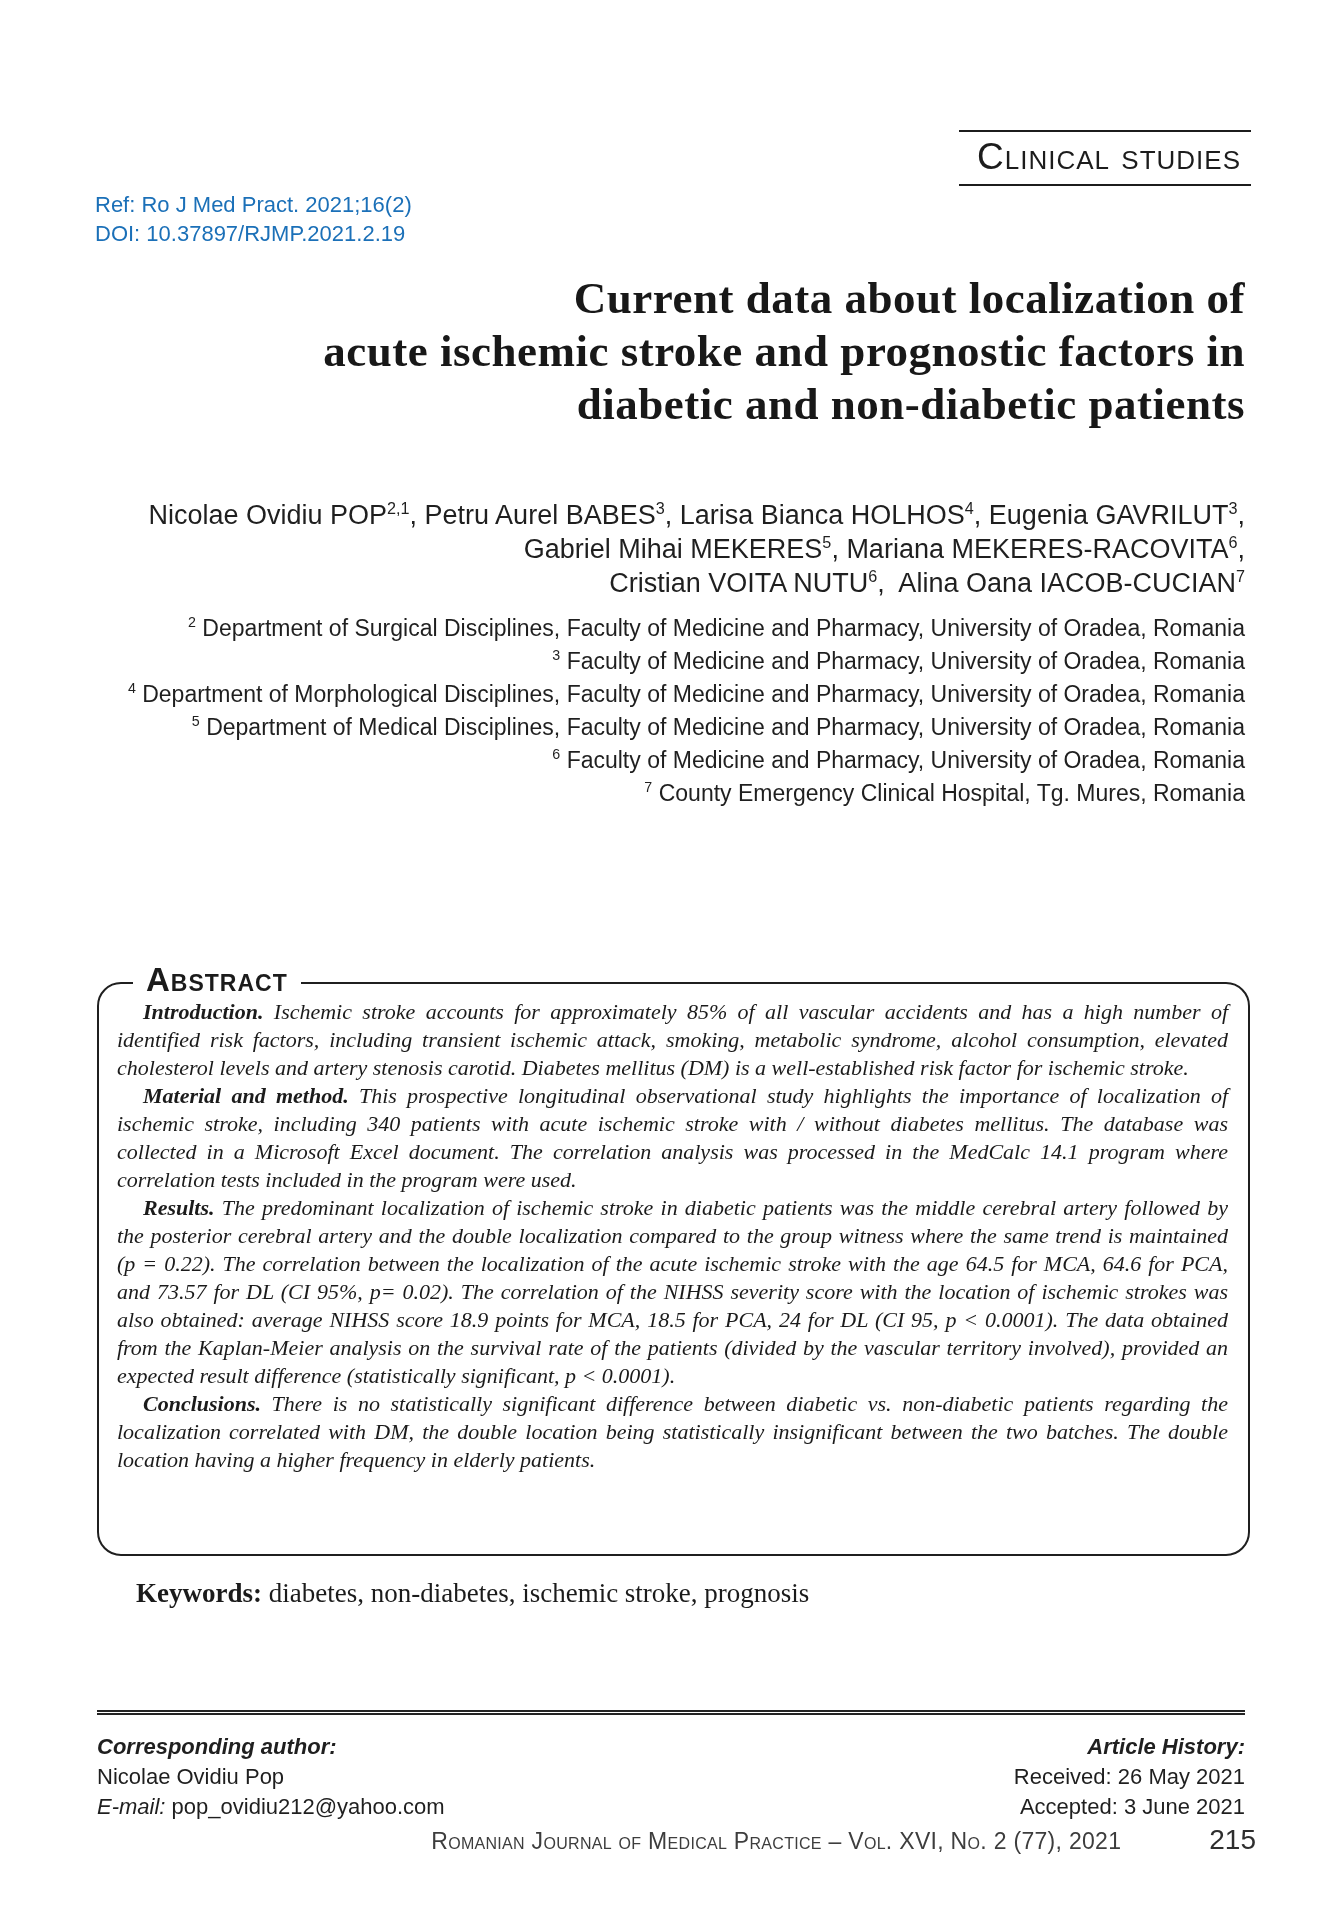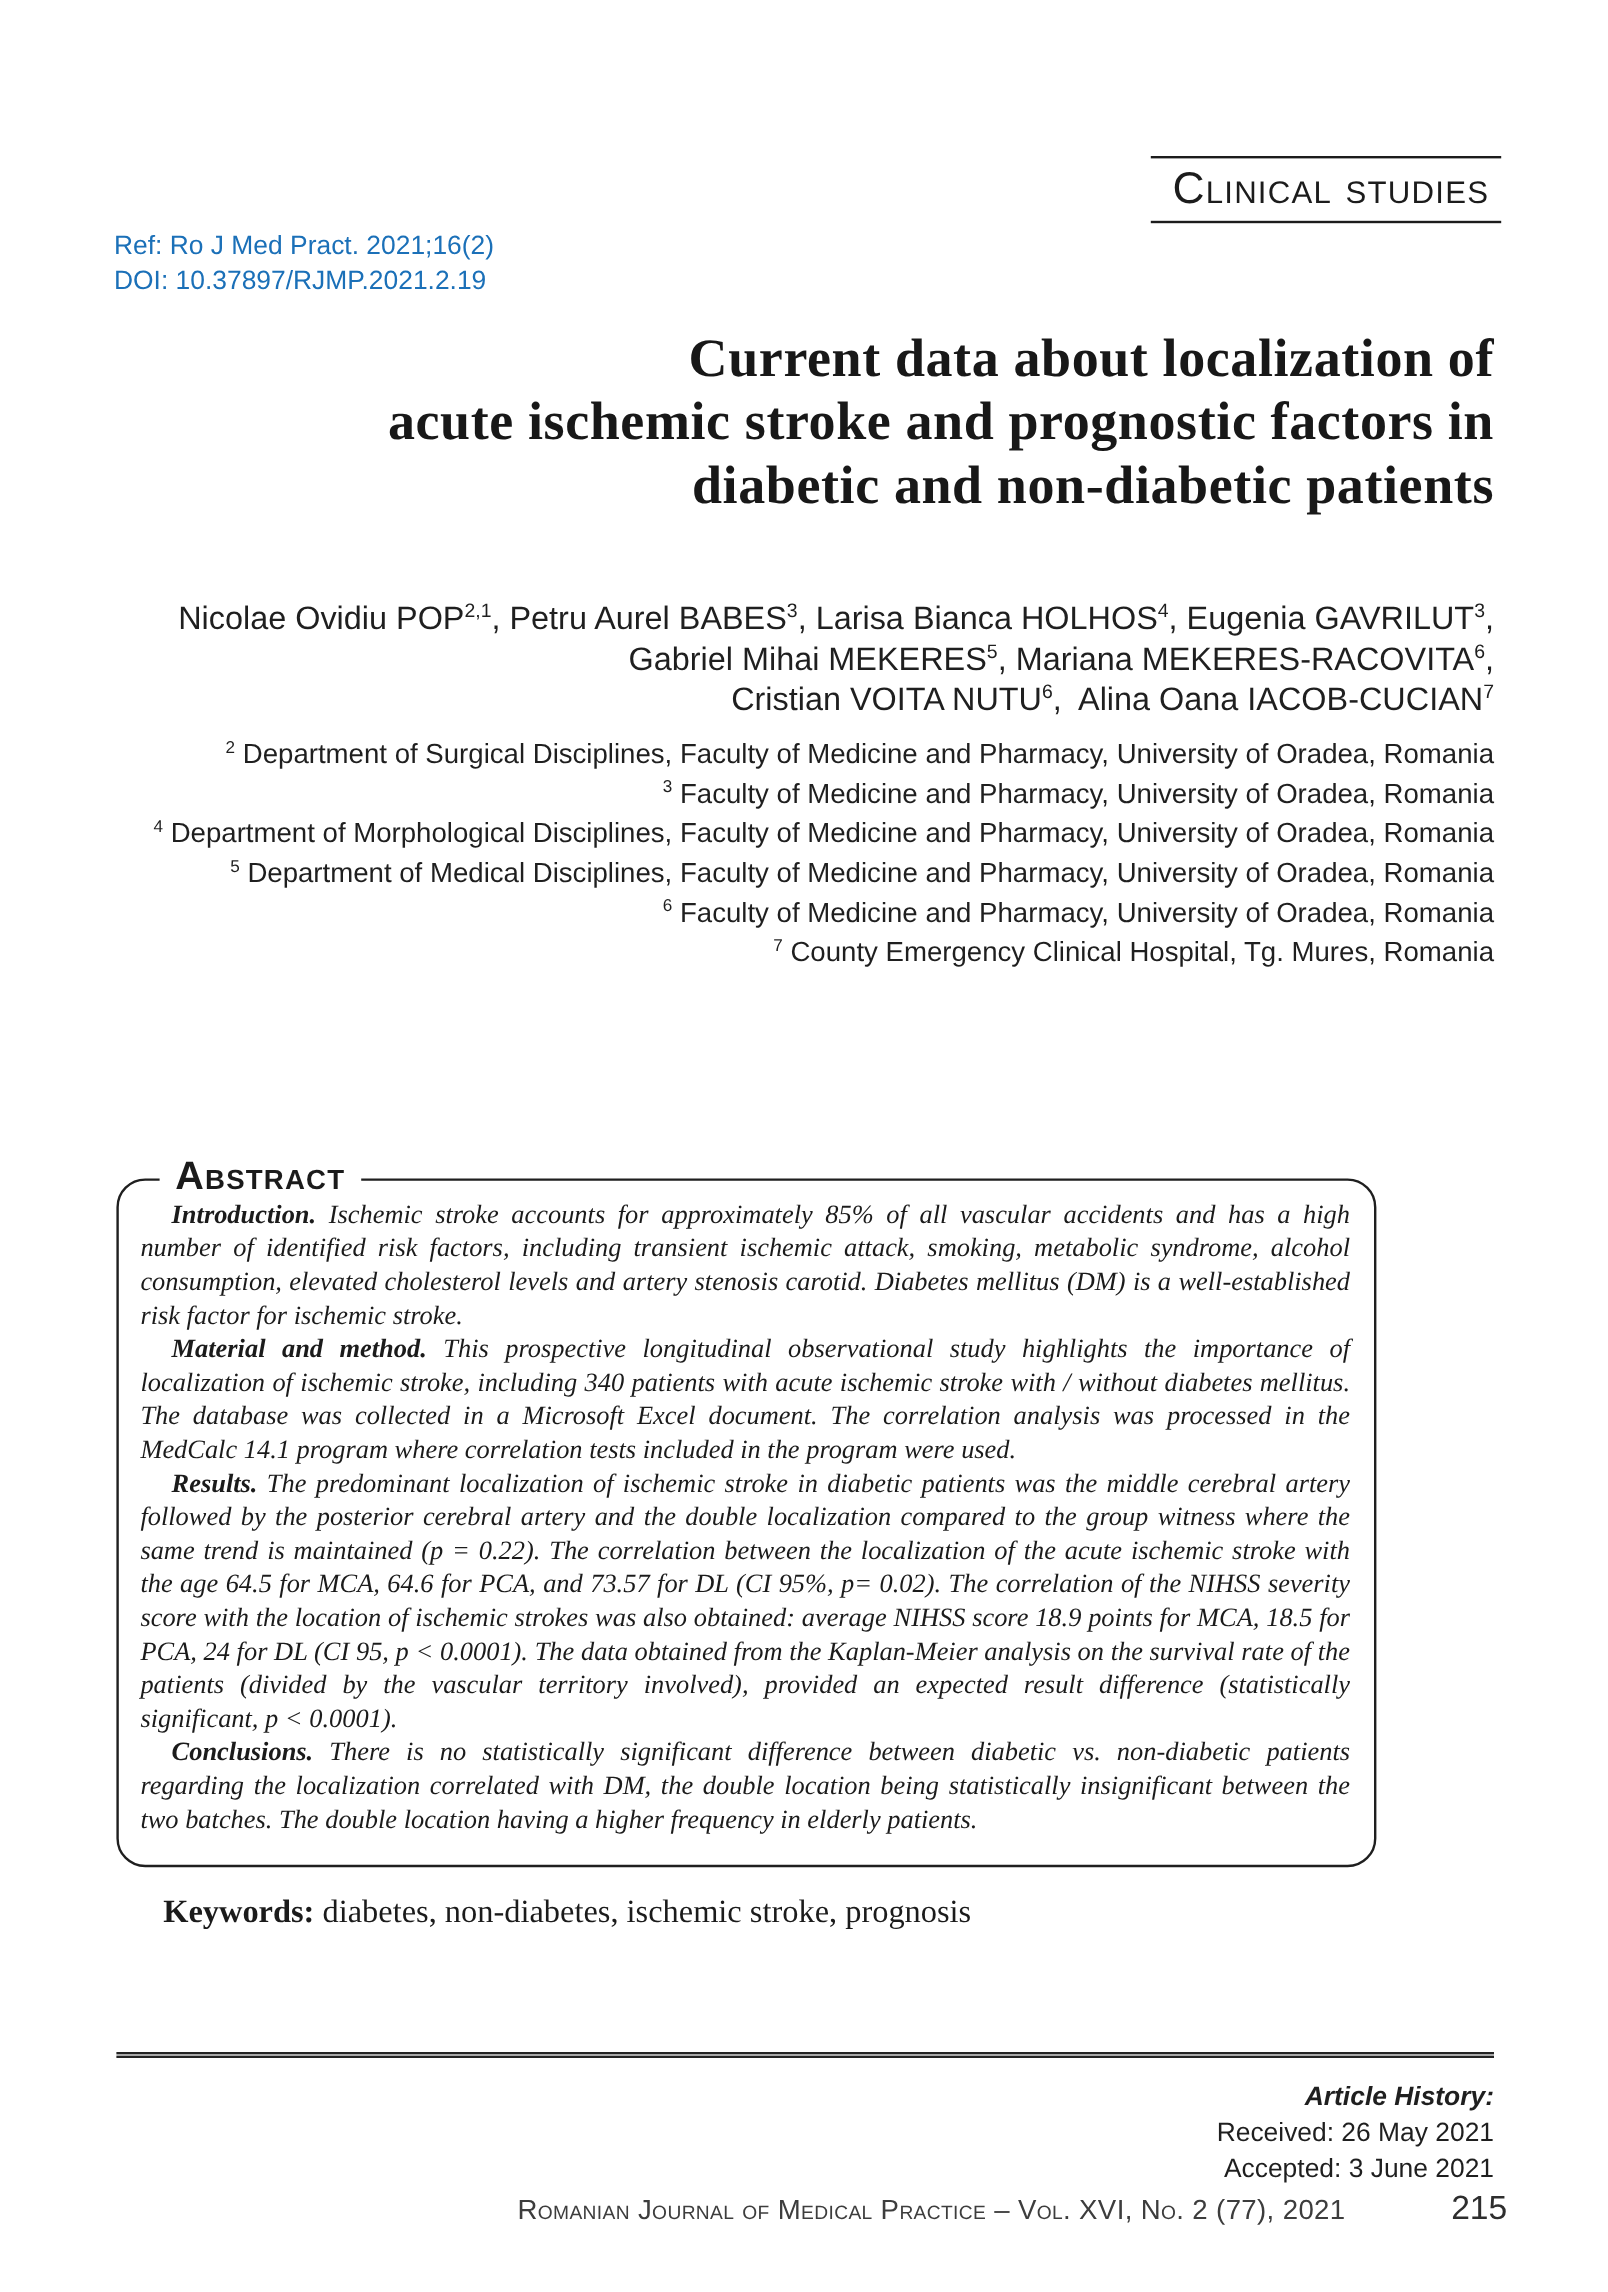--- a/index.html
+++ b/index.html
@@ -29,21 +29,21 @@
   
   .authors { position:absolute; left:90px; right:95px; top:498px; text-align:right; font-size:27px; line-height:34px; color:#1f1f1f; }
   .authors sup { font-size:0.6em; line-height:0; }
 
   
   .affils { position:absolute; left:60px; right:95px; top:612px; text-align:right; font-size:23px; line-height:33px; color:#1f1f1f; }
   .affils sup { font-size:0.62em; line-height:0; }
 
   
   .abstract-box {
-    position:absolute; left:97px; top:982px; width:1050px; height:574px;
+    position:absolute; left:97px; top:982px; width:1153px; height:574px;
     border:2px solid #1f1f1f; border-radius:24px; box-sizing:border-box;
   }
   .abstract-label {
     position:absolute; top:-23px; left:34px; background:#ffffff; padding:0 13px;
     font-variant:small-caps; font-weight:700; font-size:33px; letter-spacing:1px; color:#1b1b1b;
   }
   .abstract-body {
     padding:14px 20px 0 18px; font-family:"Liberation Serif", serif; font-style:italic;
     font-size:22px; line-height:28px; text-align:justify; color:#1b1b1b;
   }
@@ -113,20 +113,25 @@
     </div>
   </div>
 
   <div class="keywords">
     <b>Keywords:</b>
     <span>diabetes, non-diabetes, ischemic stroke, prognosis</span>
   </div>
 
   <div class="rule"></div>
 
+  <div class="corr">
+    <div class="blk-head">Corresponding author:</div>
+    <div>Nicolae Ovidiu Pop</div>
+    <div><span class="email-label">E-mail:</span> <span>pop_ovidiu212@yahoo.com</span></div>
+  </div>
 
   <div class="history">
     <div class="blk-head">Article History:</div>
     <div>Received: 26 May 2021</div>
     <div>Accepted: 3 June 2021</div>
   </div>
 
   <div class="footer">
     <span class="journal">Romanian Journal of Medical Practice – Vol. XVI, No. 2 (77), 2021</span>
     <span class="pagenum">215</span>

